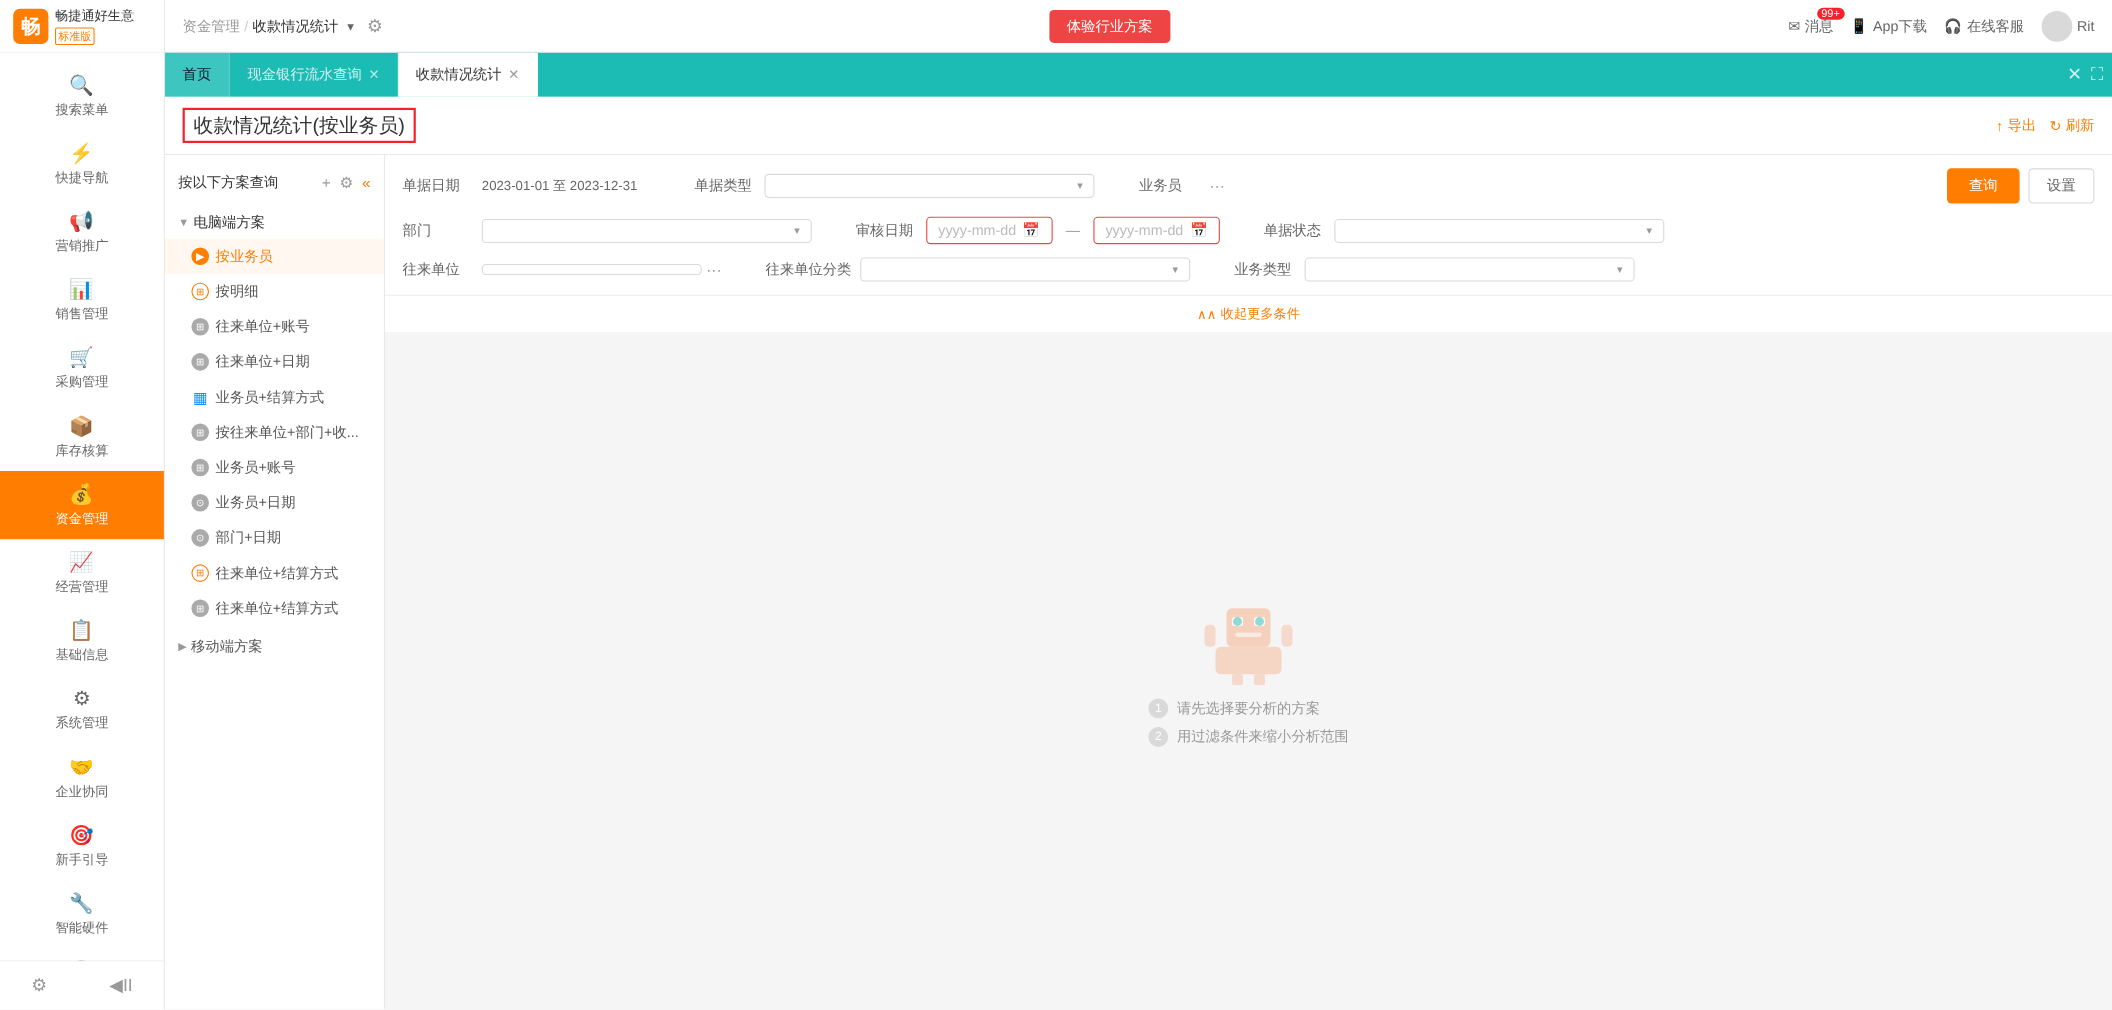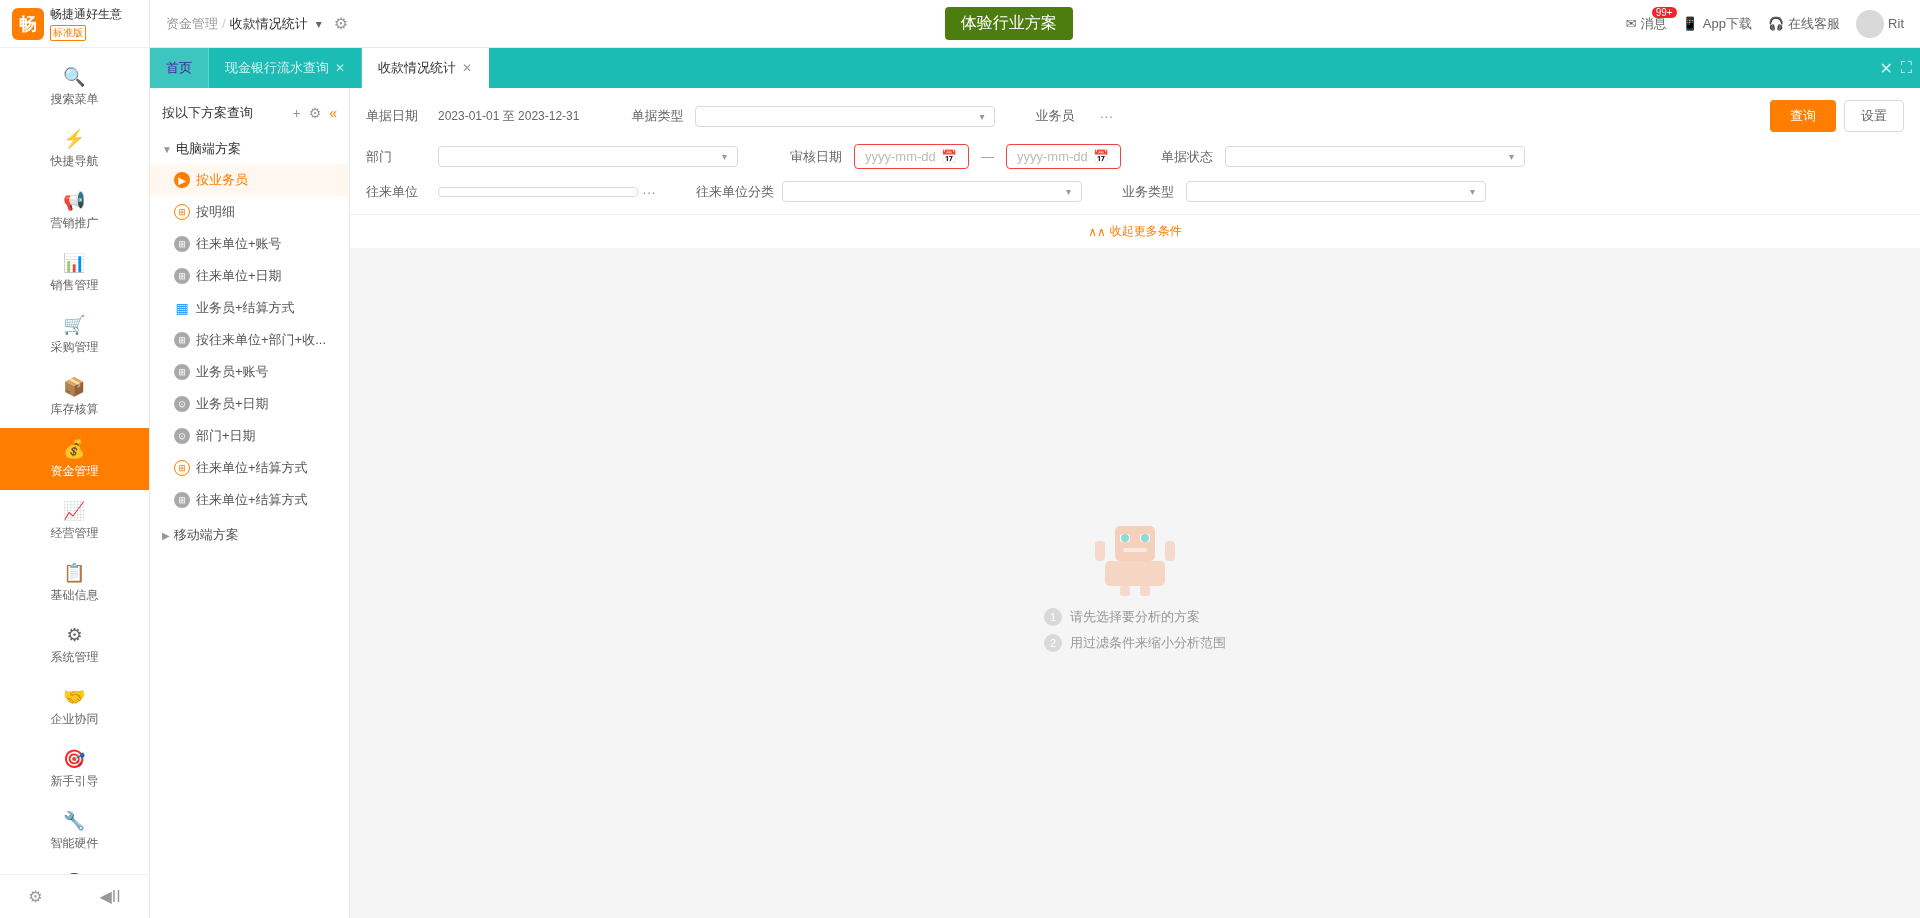--- a/index.html
+++ b/index.html
@@ -20,32 +20,32 @@
 
     
     .main { flex: 1; display: flex; flex-direction: column; overflow: hidden; }
 
     
     .top-header { height: 48px; background: #fff; display: flex; align-items: center; justify-content: space-between; padding: 0 16px; border-bottom: 1px solid #e8e8e8; flex-shrink: 0; }
     .top-header-left { display: flex; align-items: center; gap: 8px; }
     .breadcrumb-area { display: flex; align-items: center; gap: 4px; color: #999; font-size: 13px; }
     .header-dropdown { color: #666; font-size: 12px; cursor: pointer; }
     .header-gear { color: #999; font-size: 16px; cursor: pointer; margin-left: 4px; }
-    .trial-btn { background: #4d7c0f; color: white; border: none; border-radius: 4px; padding: 6px 16px; cursor: pointer; font-size: 16px; margin-left: 44px; }
+    .trial-btn { background: #ef4444; color: white; border: none; border-radius: 4px; padding: 6px 16px; cursor: pointer; font-size: 13px; margin-left: 44px; }
     .top-header-right { display: flex; align-items: center; gap: 16px; color: #666; font-size: 13px; }
     .msg-btn { display: flex; align-items: center; gap: 4px; cursor: pointer; position: relative; }
     .badge { background: #f5222d; color: white; font-size: 10px; border-radius: 10px; padding: 0 4px; position: absolute; top: -8px; right: -10px; }
     .header-action { display: flex; align-items: center; gap: 4px; cursor: pointer; color: #666; }
     .user-avatar { width: 28px; height: 28px; border-radius: 50%; background: #d9d9d9; }
 
     
     .tab-bar { height: 40px; background: #1cbbb4; display: flex; align-items: center; padding: 0 0; flex-shrink: 0; }
     .tab-item { height: 40px; display: flex; align-items: center; padding: 0 16px; cursor: pointer; color: rgba(255,255,255,0.8); font-size: 13px; gap: 6px; border-right: 1px solid rgba(255,255,255,0.2); }
     .tab-item.active { background: #fff; color: #333; }
-    .tab-item.home { background: rgba(255,255,255,0.15); color: #4c1d95; }
+    .tab-item.home { background: rgba(255,255,255,0.15); color: #0f172a; }
     .tab-close { font-size: 12px; color: #999; cursor: pointer; }
     .tab-close-white { font-size: 12px; color: rgba(255,255,255,0.7); cursor: pointer; }
     .tab-spacer { flex: 1; }
     .tab-actions { display: flex; align-items: center; padding: 0 8px; gap: 8px; }
     .tab-action-btn { color: rgba(255,255,255,0.8); cursor: pointer; font-size: 16px; }
 
     
     .page-header { background: #fff; padding: 10px 16px; border-bottom: 1px solid #e8e8e8; display: flex; align-items: center; justify-content: space-between; flex-shrink: 0; }
     .page-title { font-size: 18px; font-weight: 500; color: #333; border: 2px solid #f5222d; padding: 2px 8px; display: inline-block; }
     .page-header-actions { display: flex; align-items: center; gap: 12px; }
@@ -228,20 +228,33 @@
       <span>收款情况统计</span>
       <span class="tab-close">✕</span>
     </div>
     <div class="tab-spacer"></div>
     <div class="tab-actions">
       <span class="tab-action-btn">✕</span>
       <span class="tab-action-btn">⛶</span>
     </div>
   </div>
 
+  <div class="page-header">
+    <span class="page-title">收款情况统计(按业务员)</span>
+    <div class="page-header-actions">
+      <div class="export-btn">
+        <span>↑</span>
+        <span>导出</span>
+      </div>
+      <div class="refresh-btn">
+        <span>↻</span>
+        <span>刷新</span>
+      </div>
+    </div>
+  </div>
 
   <div class="content">
 
     <div class="left-panel">
       <div class="panel-header">
         <span class="panel-header-title">按以下方案查询</span>
         <div class="panel-header-actions">
           <span class="panel-action-icon">+</span>
           <span class="panel-action-icon">⚙</span>
           <span class="panel-action-icon highlight">«</span>
@@ -333,21 +346,21 @@
           </div>
         </div>
 
         <div class="filter-row">
           <span class="filter-label">部门</span>
           <div class="filter-select filter-select-wide">
             <span class="filter-select-placeholder"></span>
             <span class="filter-chevron">▾</span>
           </div>
 
-          <div style="display:flex;align-items:center;gap:8px;margin-left:36px;">
+          <div style="display:flex;align-items:center;gap:8px;margin-left:24px;">
             <span class="filter-label">审核日期</span>
             <div class="date-input">
               <span class="date-input-text">yyyy-mm-dd</span>
               <span style="color:#bbb;">📅</span>
             </div>
             <span class="date-dash">—</span>
             <div class="date-input">
               <span class="date-input-text">yyyy-mm-dd</span>
               <span style="color:#bbb;">📅</span>
             </div>

